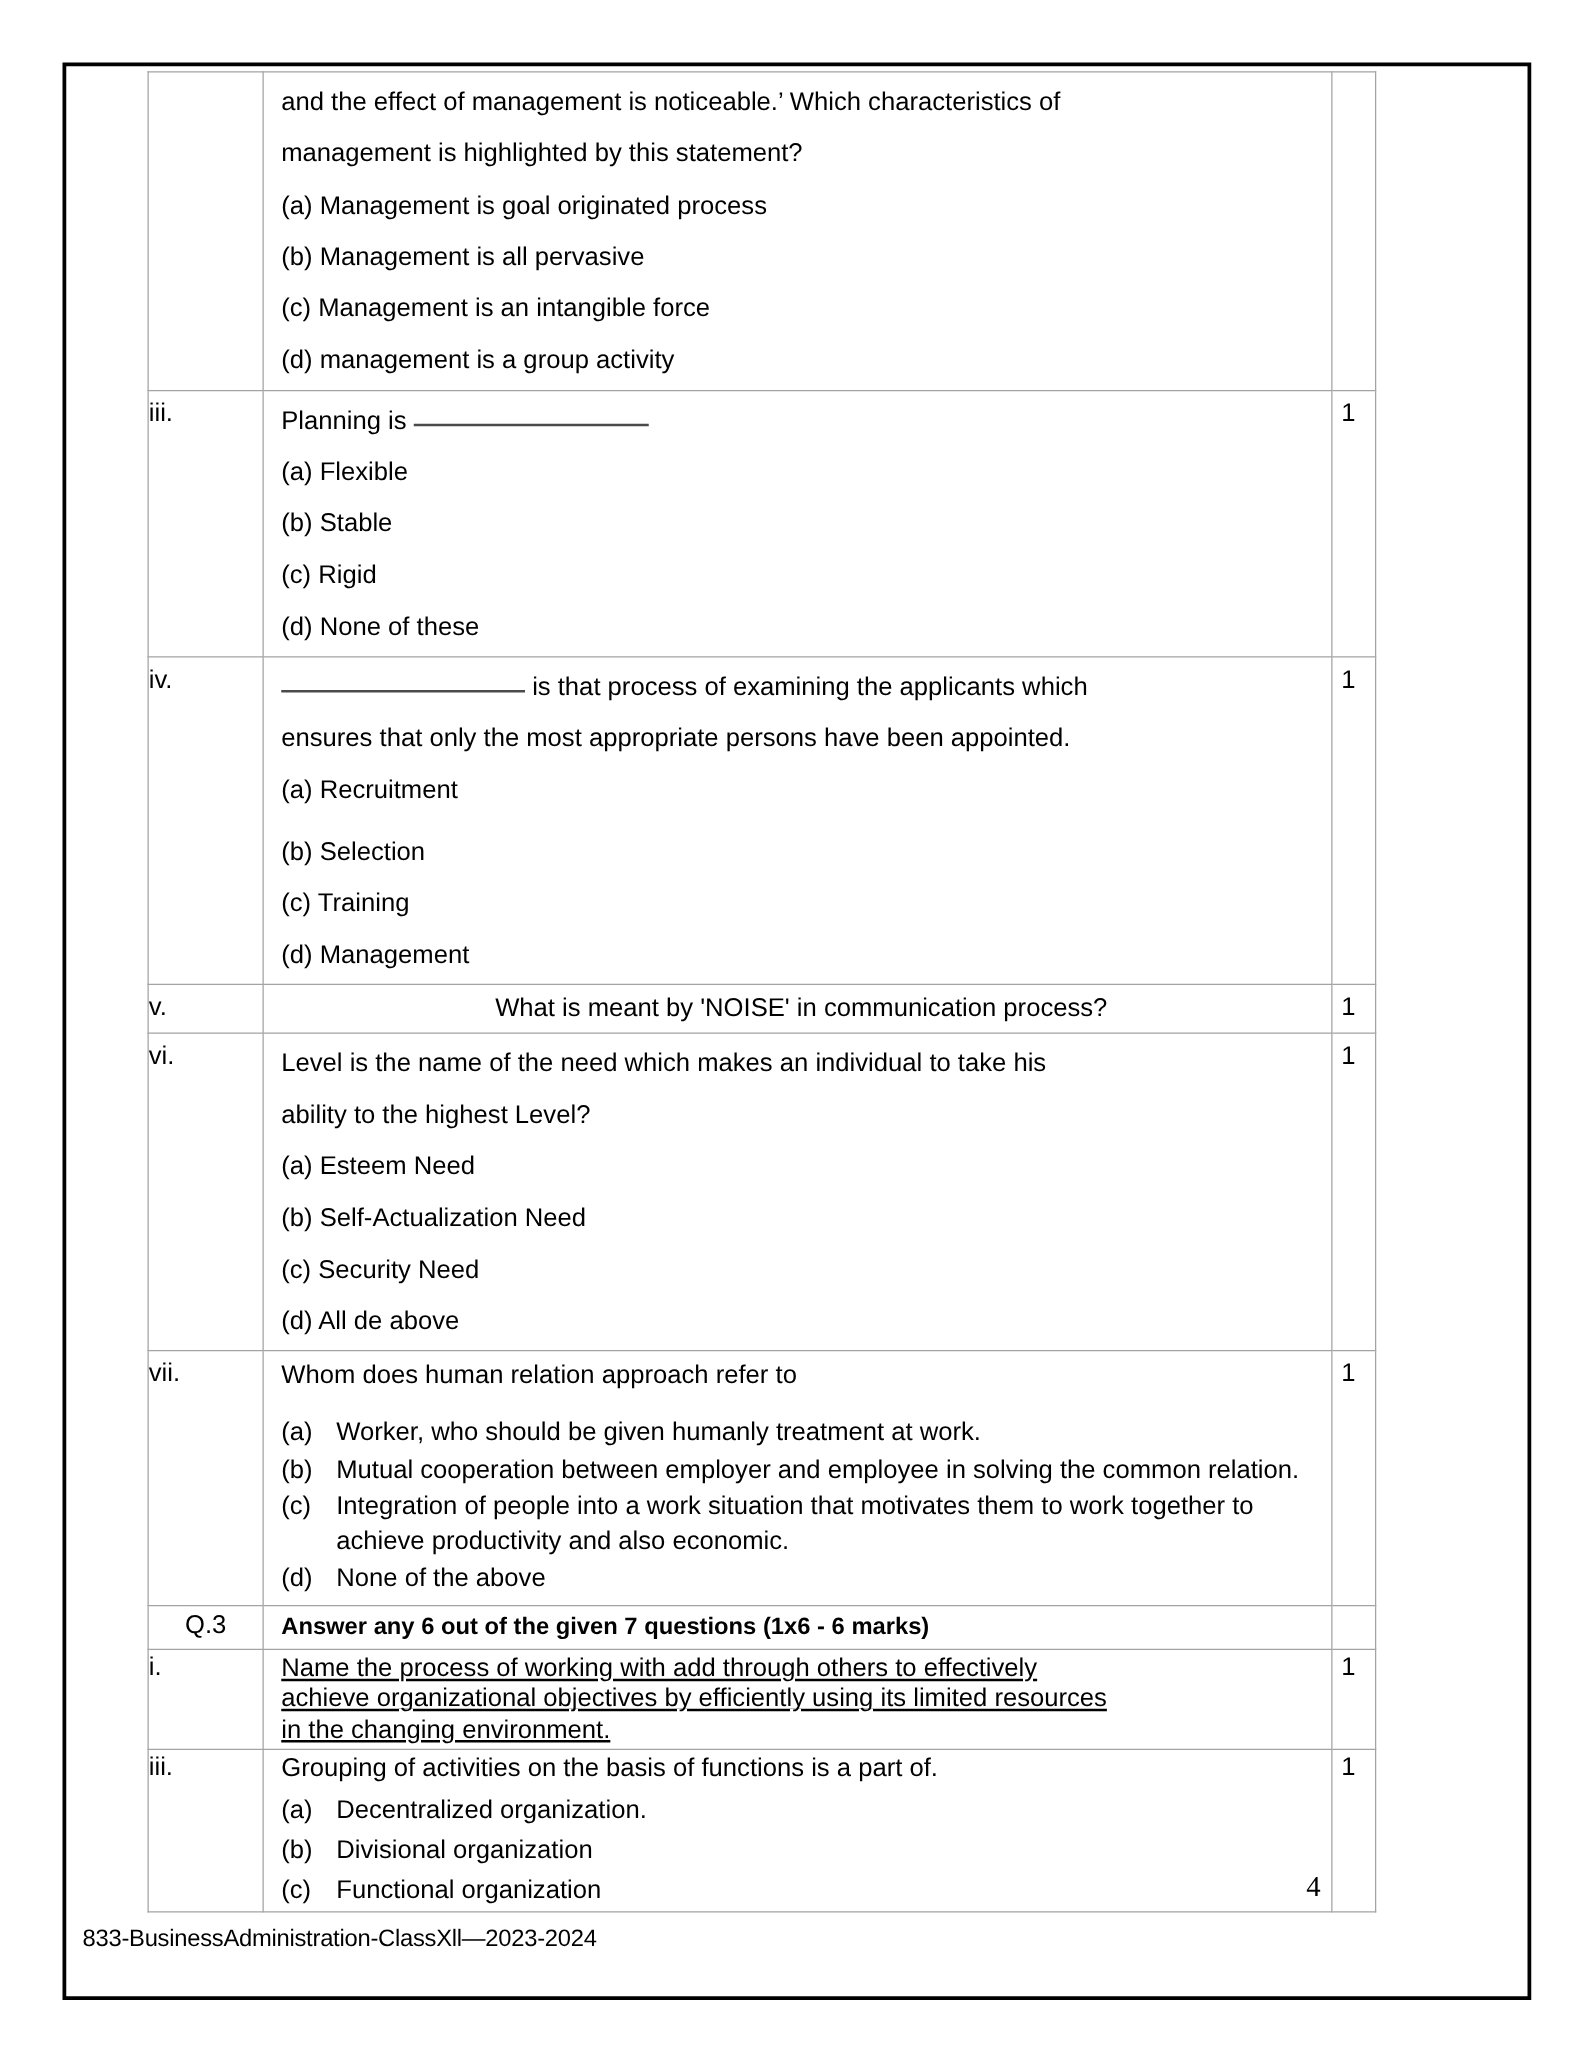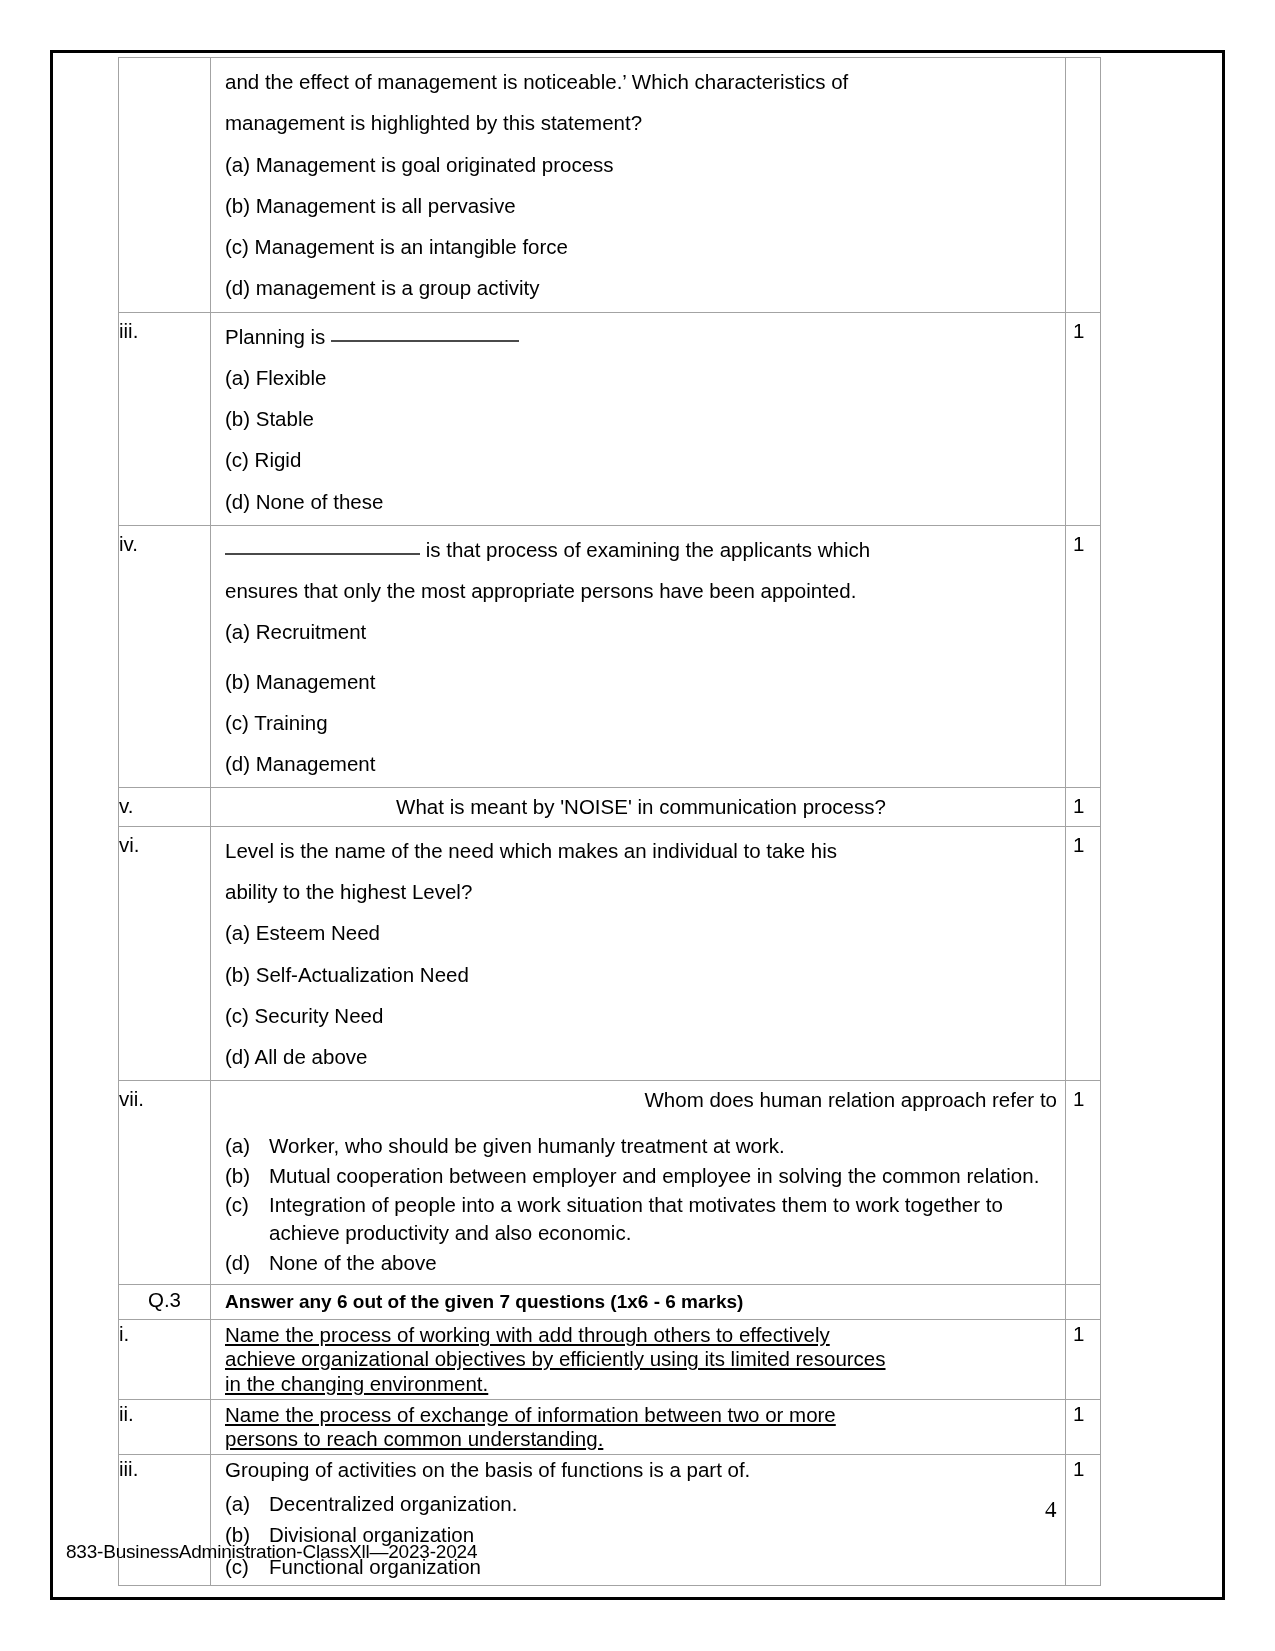--- a/index.html
+++ b/index.html
@@ -177,21 +177,21 @@
 
   <tr>
     <td class="num">iv.</td>
     <td class="body">
       <p class="stem">
         <span class="blank-fill blank-selection"></span>
         <span>is that process of examining the applicants which</span>
       </p>
       <p class="stem">ensures that only the most appropriate persons have been appointed.</p>
       <p class="opt">(a)  Recruitment</p>
-      <p class="opt opt-gap-top">(b)  Management</p>
+      <p class="opt opt-gap-top">(b)  Selection</p>
       <p class="opt">(c)  Training</p>
       <p class="opt">(d)  Management</p>
     </td>
     <td class="mark">1</td>
   </tr>
 
   <tr>
     <td class="num">v.</td>
     <td class="body">
       <p class="stem" style="margin-bottom:0;line-height:1.25;text-align:center;">What is meant by 'NOISE' in communication  process?</p>
@@ -208,21 +208,21 @@
       <p class="opt">(b) Self-Actualization Need</p>
       <p class="opt">(c) Security Need</p>
       <p class="opt">(d) All de above</p>
     </td>
     <td class="mark">1</td>
   </tr>
 
   <tr>
     <td class="num">vii.</td>
     <td class="body">
-      <p class="stem" style="margin-bottom:18px;line-height:1.3;text-align:right;">Whom does human relation approach refer to</p>
+      <p class="stem" style="margin-bottom:18px;line-height:1.3;">Whom does human relation approach refer to</p>
       <div class="opt-hang">
         <span class="lbl">(a)</span>
         <span class="txt">Worker, who should be given humanly treatment at work.</span>
       </div>
       <div class="opt-hang">
         <span class="lbl">(b)</span>
         <span class="txt">Mutual cooperation between employer and employee in solving the common relation.</span>
       </div>
       <div class="opt-hang">
         <span class="lbl">(c)</span>
@@ -247,28 +247,20 @@
   <tr>
     <td class="num" style="padding-top:4px;">i.</td>
     <td class="body tight" style="padding-top:3px;padding-bottom:3px;">
       <p class="stem">Name the process of working with add through others to effectively</p>
       <p class="stem">achieve organizational objectives by efficiently using its limited resources</p>
       <p class="stem">in the changing environment.</p>
     </td>
     <td class="mark" style="padding-top:4px;">1</td>
   </tr>
 
-  <tr>
-    <td class="num" style="padding-top:4px;">ii.</td>
-    <td class="body tight" style="padding-top:3px;padding-bottom:3px;">
-      <p class="stem">Name the process of exchange of information between two or more</p>
-      <p class="stem">persons to reach common understanding.</p>
-    </td>
-    <td class="mark" style="padding-top:4px;">1</td>
-  </tr>
 
   <tr>
     <td class="num" style="padding-top:4px;">iii.</td>
     <td class="body" style="padding-top:3px;padding-bottom:4px;">
       <p class="stem" style="margin-bottom:7px;line-height:1.2;">Grouping of activities on the basis of functions is a part of.</p>
       <div class="opt-hang" style="margin-bottom:4px;">
         <span class="lbl">(a)</span>
         <span class="txt">Decentralized organization.</span>
       </div>
       <div class="opt-hang" style="margin-bottom:4px;">

